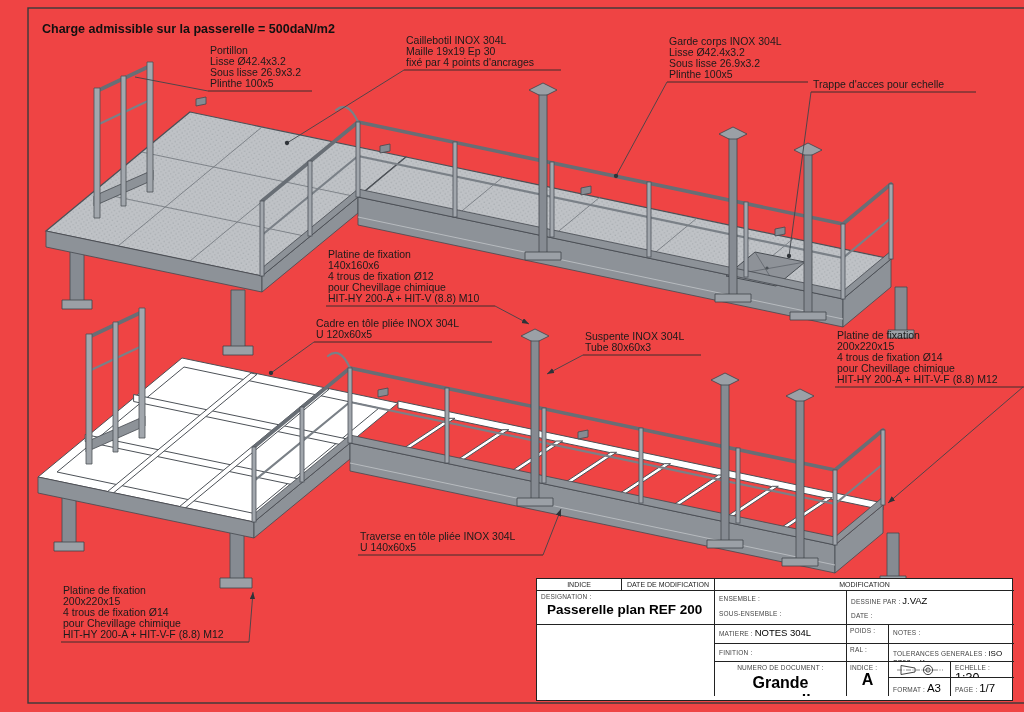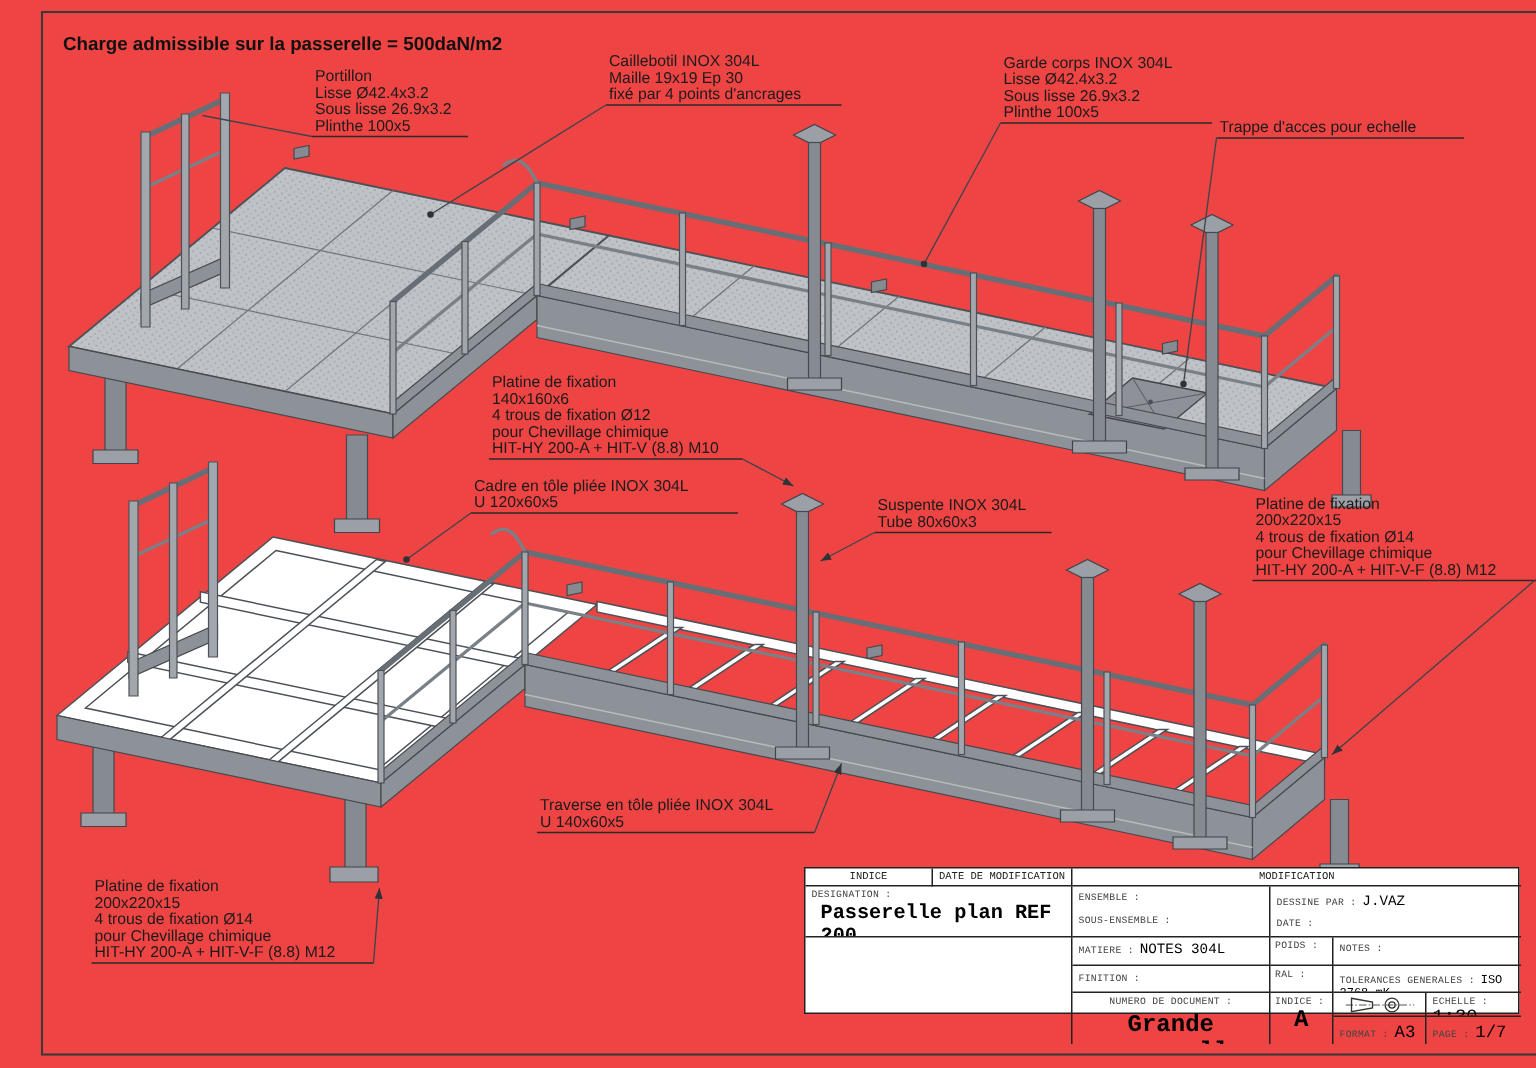--- a/index.html
+++ b/index.html
@@ -12,22 +12,22 @@
   .und{stroke:#2a2a2a;stroke-width:0.9;}
   .steel{fill:#a2a7ad;stroke:#4c5157;stroke-width:0.8;}
   .steel-d{fill:#868b92;stroke:#45494f;stroke-width:0.8;}
   .band{fill:#8d9298;stroke:#45494f;stroke-width:0.8;}
   .plate{fill:#9ba0a6;stroke:#3f444a;stroke-width:0.8;}
   .rail{stroke:#686e75;stroke-width:3.6;fill:none;stroke-linecap:round;}
   .rail2{stroke:#7a8087;stroke-width:2.2;fill:none;stroke-linecap:round;}
   .frame-w{fill:#fff;stroke:#4c5157;stroke-width:1;}
   .seam{stroke:#6f747a;stroke-width:0.8;fill:none;}
   
-  #tb{position:absolute;left:536px;top:578px;width:477px;height:98px;border:1px solid #222;
-      background:#fff;box-sizing:border-box;font-size:6.5px;color:#333;font-family:Liberation Mono, monospace;}
+  #tb{position:absolute;left:536px;top:578px;width:477px;height:123px;border:1px solid #222;
+      background:#fff;box-sizing:border-box;font-size:6.5px;color:#333;}
   #tb .cell{position:absolute;box-sizing:border-box;overflow:hidden;}
   #tb .br{border-right:1px solid #222;}
   #tb .bb{border-bottom:1px solid #222;}
   #tb .lab{font-size:6.5px;color:#444;letter-spacing:0.2px;}
   #tb .hdr{display:flex;align-items:center;justify-content:center;font-size:7px;color:#222;}
   .big{font-weight:bold;font-size:13.5px;color:#000;}
   .val{font-size:9.5px;color:#000;}
   .pair{padding:2px 0 0 4px;}
 </style>
 </head>

